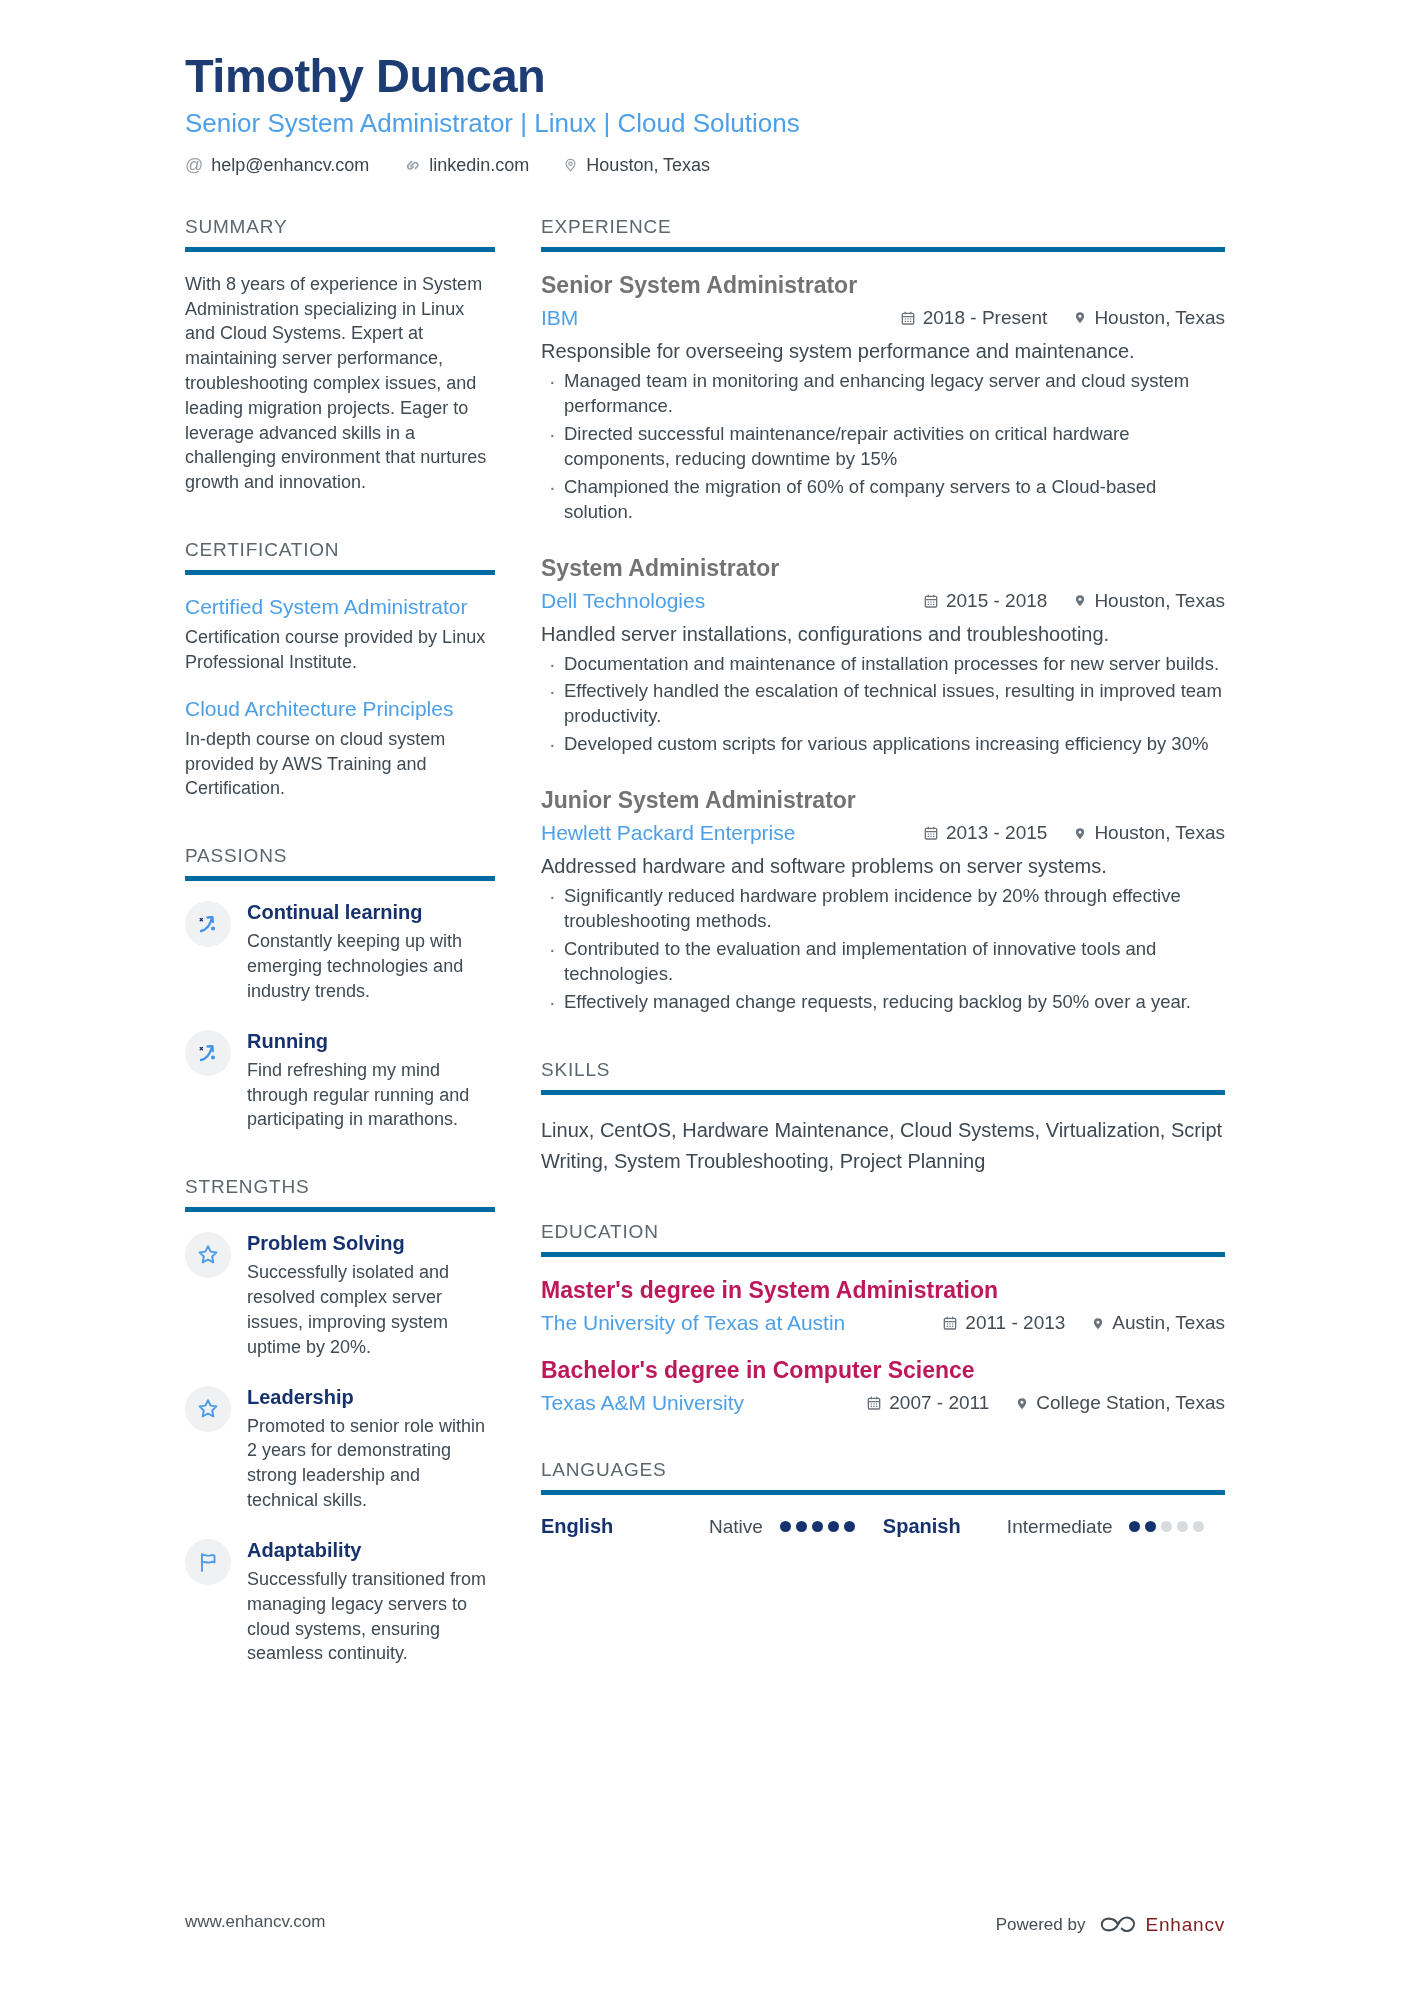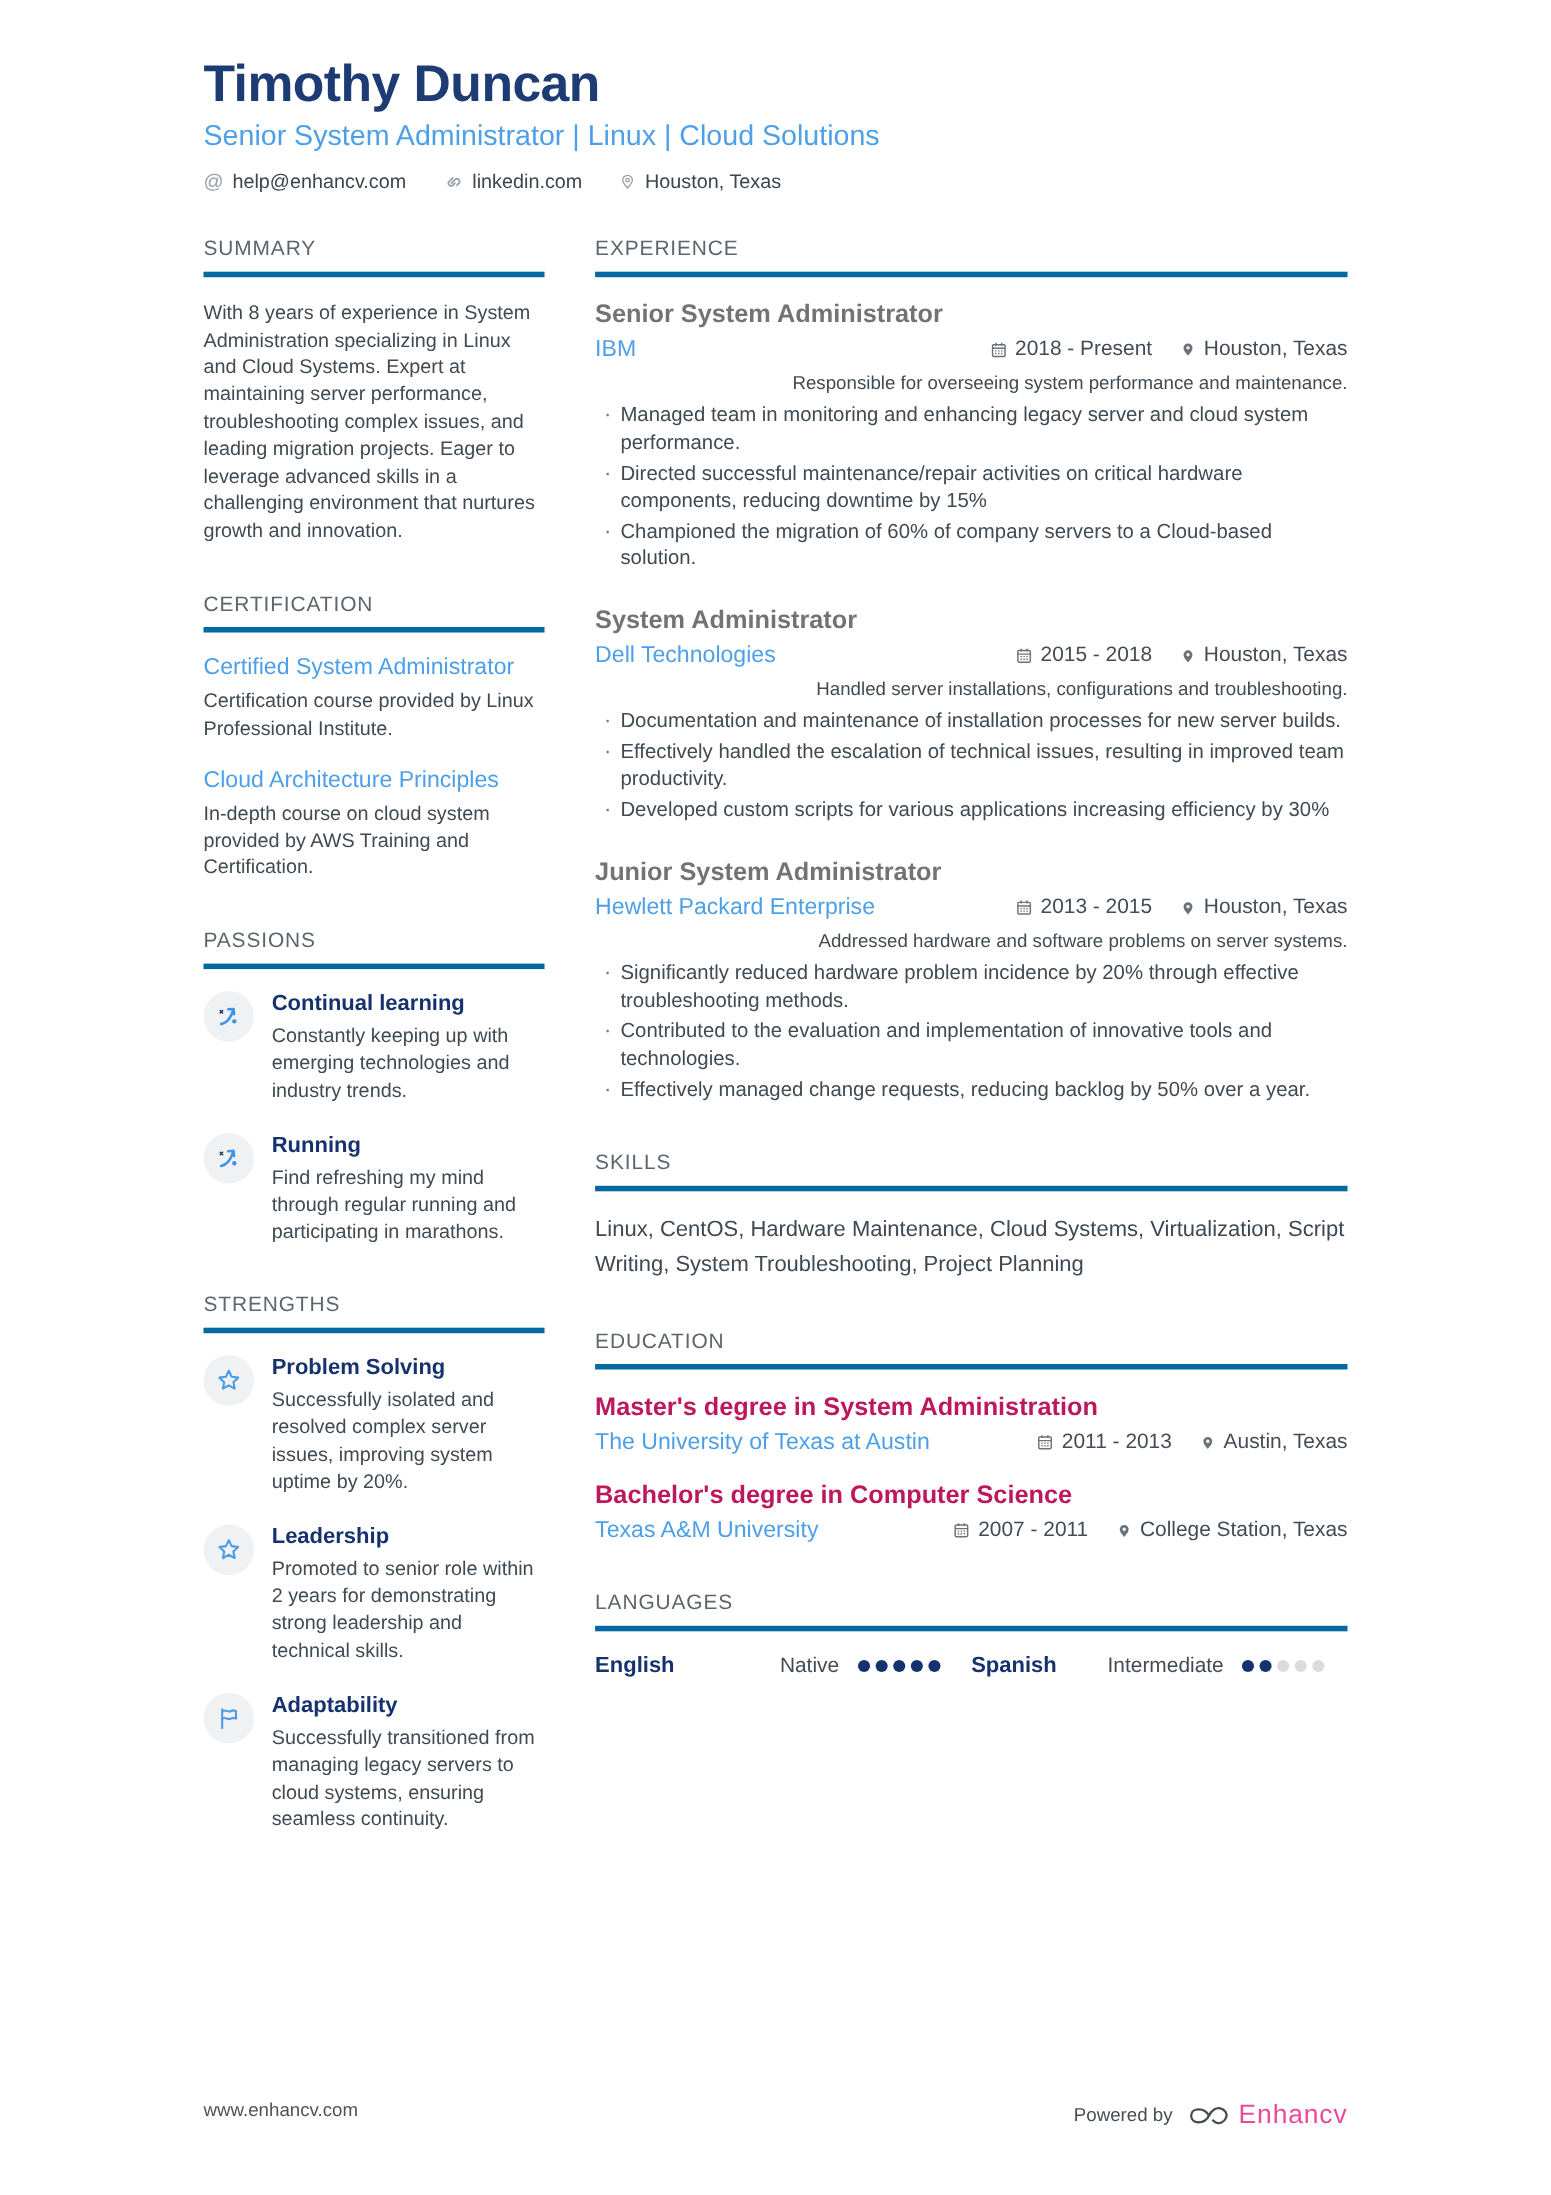--- a/index.html
+++ b/index.html
@@ -39,21 +39,21 @@
   .ico-title { color:#16326e; font-size:20px; font-weight:600; margin-bottom:5px; }
 
   
   .job { margin-bottom:30px; }
   .job-title { color:#737373; font-size:23px; font-weight:600; margin-bottom:7px; }
   .job-sub { display:flex; align-items:center; margin-bottom:8px; }
   .company { flex:1; color:#4da0e8; font-size:21px; }
   .meta { display:flex; align-items:center; gap:26px; color:#434c54; font-size:19px; }
   .meta-item { display:flex; align-items:center; gap:7px; }
   .meta-item svg { display:block; }
-  .job-summary { font-size:17px; line-height:1.35; margin-bottom:4px;text-align:right; }
+  .job-summary { font-size:20px; line-height:1.35; margin-bottom:4px; }
   ul.bullets { list-style:none; }
   ul.bullets li { position:relative; padding-left:23px; font-size:18.5px; line-height:1.35; margin:3px 0; }
   ul.bullets li::before { content:"·"; position:absolute; left:8px; top:-1px; color:#6a737a; font-size:20px; }
 
   .skills-text { font-size:20px; line-height:1.55; color:#3d4852; }
 
   .edu-item { margin-bottom:22px; }
   .edu-degree { color:#be185d; font-size:23px; font-weight:600; margin-bottom:7px; }
 
   .langs { display:flex; align-items:center; gap:28px; }
@@ -64,21 +64,21 @@
   .dots { display:inline-flex; margin-left:12px; align-items:center; }
   .dot { width:11px; height:11px; border-radius:50%; background:#d9dcdf; margin-left:5px; display:inline-block; }
   .dot.filled { background:#16326e; }
 
   
   footer { margin-top:auto; display:flex; justify-content:space-between; }
   .site { color:#4b535a; font-size:17px; }
   .powered { display:flex; align-items:center; gap:14px; color:#454d54; }
   .powered-label { font-size:17px; }
   .brand-wrap { display:flex; align-items:center; gap:8px; }
-  .brand-name { font-size:24px; letter-spacing:0.8px; color:#ec4899; }
+  .brand-name { font-size:19px; letter-spacing:0.8px; color:#7f1d1d; }
 </style>
 </head>
 <body>
 
 <div class="page">
 
   <header>
     <div class="hdr-name">Timothy Duncan</div>
     <div class="hdr-title">Senior System Administrator | Linux | Cloud  Solutions</div>
     <div class="contact-row">

